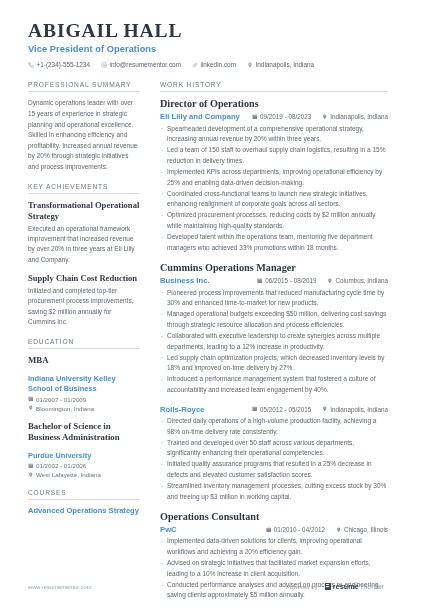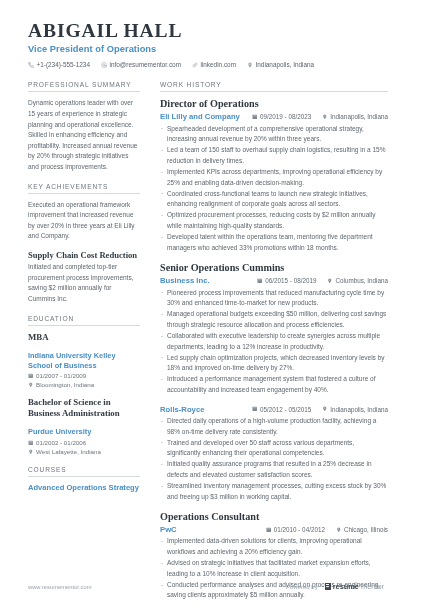--- a/index.html
+++ b/index.html
@@ -340,20 +340,21 @@
 
       <div class="sec">
         <div class="sec-head">PROFESSIONAL SUMMARY</div>
         <div class="sec-body">Dynamic operations leader with over 15 years of experience in strategic planning and operational excellence. Skilled in enhancing efficiency and profitability. Increased annual revenue by 20% through strategic initiatives and process improvements.</div>
       </div>
 
       <div class="sec">
         <div class="sec-head">KEY ACHIEVEMENTS</div>
 
         <div class="ach">
+          <div class="ach-title">Transformational Operational Strategy</div>
           <div class="ach-desc">Executed an operational framework improvement that increased revenue by over 20% in three years at Eli Lilly and Company.</div>
         </div>
         <div class="ach">
           <div class="ach-title">Supply Chain Cost Reduction</div>
           <div class="ach-desc">Initiated and completed top-tier procurement process improvements, saving $2 million annually for Cummins Inc.</div>
         </div>
       </div>
 
       <div class="sec">
         <div class="sec-head">EDUCATION</div>
@@ -446,21 +447,21 @@
             <li>Spearheaded development of a comprehensive operational strategy, increasing annual revenue by 20% within three years.</li>
             <li>Led a team of 150 staff to overhaul supply chain logistics, resulting in a 15% reduction in delivery times.</li>
             <li>Implemented KPIs across departments, improving operational efficiency by 25% and enabling data-driven decision-making.</li>
             <li>Coordinated cross-functional teams to launch new strategic initiatives, enhancing realignment of corporate goals across all sectors.</li>
             <li>Optimized procurement processes, reducing costs by $2 million annually while maintaining high-quality standards.</li>
             <li>Developed talent within the operations team, mentoring five department managers who achieved 33% promotions within 18 months.</li>
           </ul>
         </div>
 
         <div class="job">
-          <div class="job-role">Senior Operations Cummins</div>
+          <div class="job-role">Cummins Operations Manager</div>
           <div class="job-line">
             <span class="job-company">Business Inc.</span>
             <span class="job-meta">
               <span class="mi">
                 <span class="ci">
                   <svg width="5.5" height="5.5" viewBox="0 0 16 16" fill="currentColor">
                       <rect x="1.5" y="2.5" width="13" height="12" rx="1"></rect>
                       <rect x="3" y="5" width="10" height="1.2" fill="#fff"></rect>
                     </svg>
                 </span>

